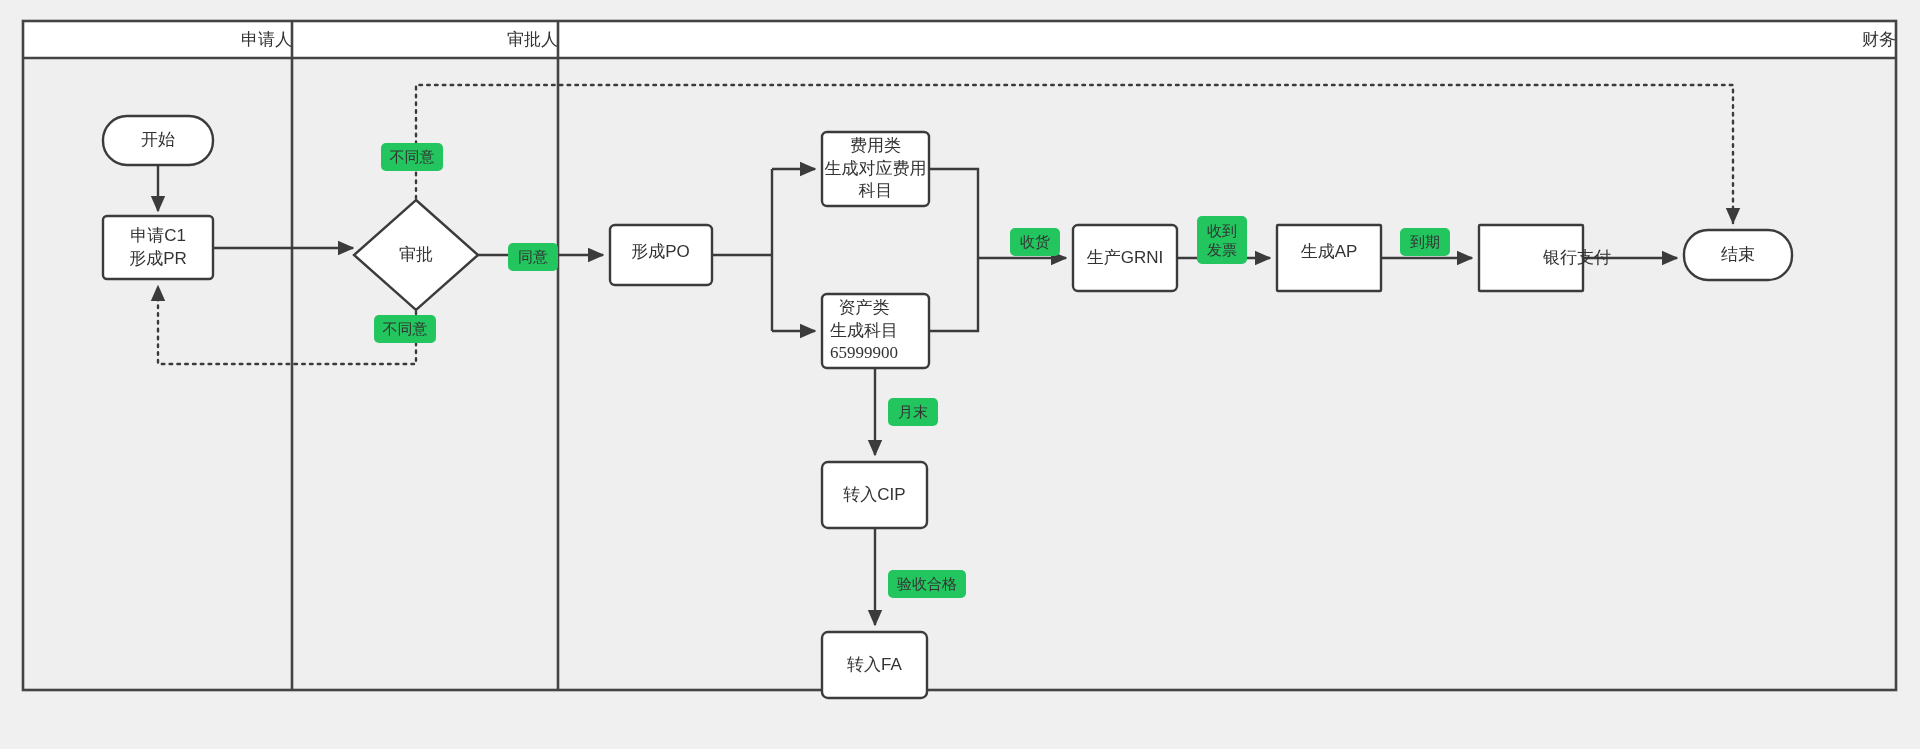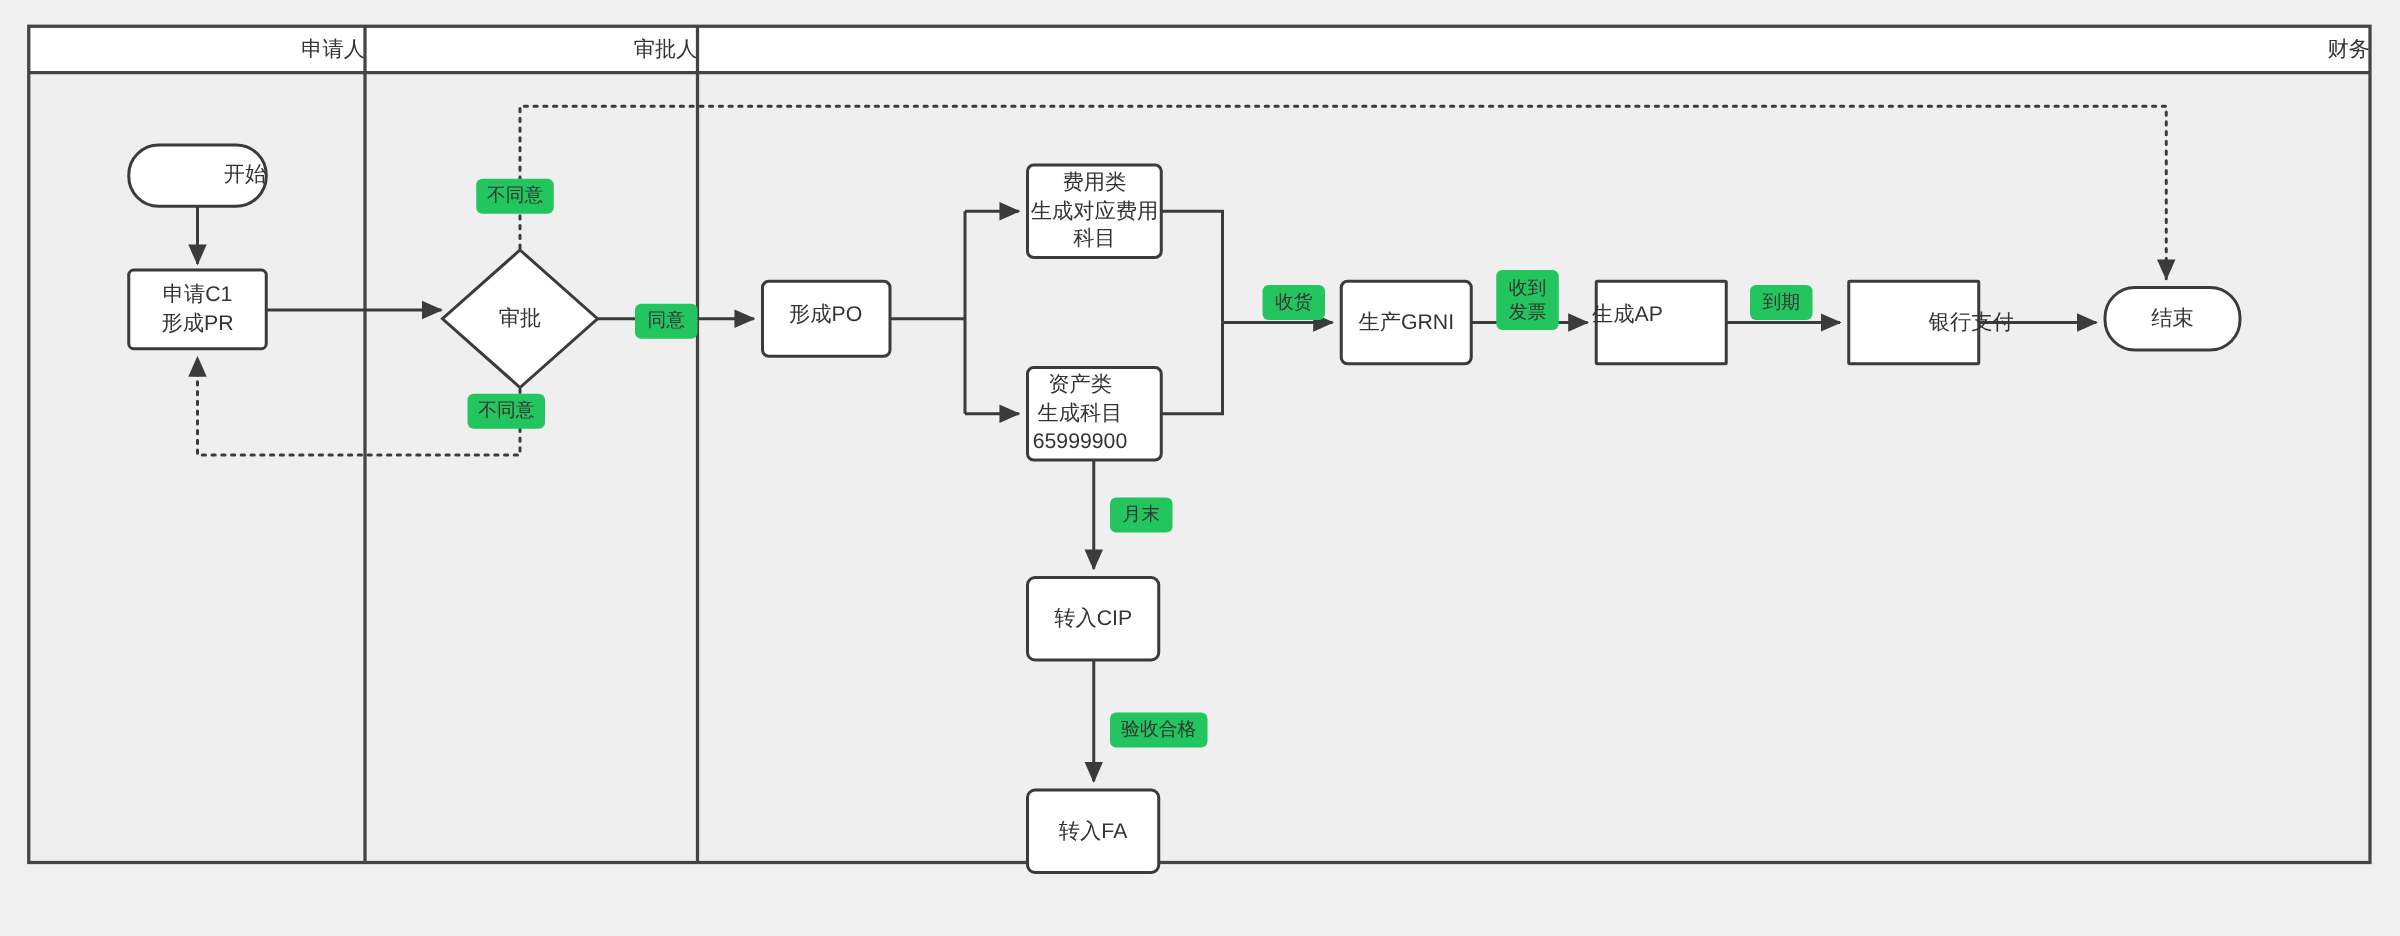--- a/index.html
+++ b/index.html
@@ -127,21 +127,21 @@
   <div class="lane-title" style="left:23px;top:21px;width:269px;height:37px;">
     <span>申请人</span>
   </div>
   <div class="lane-title" style="left:292px;top:21px;width:266px;height:37px;">
     <span>审批人</span>
   </div>
   <div class="lane-title" style="left:558px;top:21px;width:1338px;height:37px;">
     <span>财务</span>
   </div>
 
-  <div class="node-label" style="left:103px;top:116px;width:110px;height:49px;align-items:flex-end;">
+  <div class="node-label" style="left:103px;top:116px;width:110px;height:49px;">
     <span>开始</span>
   </div>
 
   <div class="node-label" style="left:103px;top:216px;width:110px;height:63px;">
     <span>申请C1</span>
     <span>形成PR</span>
   </div>
 
   <div class="node-label" style="left:360px;top:222px;width:112px;height:66px;">
     <span>审批</span>
@@ -150,31 +150,31 @@
   <div class="node-label" style="left:610px;top:222px;width:101px;height:60px;">
     <span>形成PO</span>
   </div>
 
   <div class="node-label" style="left:822px;top:132px;width:107px;height:74px;">
     <span>费用类</span>
     <span>生成对应费用</span>
     <span>科目</span>
   </div>
 
-  <div class="node-label" style="left:822px;top:294px;width:84px;height:74px;">
+  <div class="node-label" style="left:822px;top:294px;width:84px;height:74px;font-family:Liberation Serif, serif;">
     <span>资产类</span>
     <span>生成科目</span>
     <span>65999900</span>
   </div>
 
   <div class="node-label" style="left:1073px;top:225px;width:104px;height:66px;">
     <span>生产GRNI</span>
   </div>
 
-  <div class="node-label" style="left:1250px;top:225px;width:104px;height:54px;">
+  <div class="node-label" style="left:1277px;top:225px;width:104px;height:54px;">
     <span>生成AP</span>
   </div>
 
   <div class="node-label" style="left:1479px;top:225px;width:104px;height:66px;margin-left:46px;">
     <span>银行支付</span>
   </div>
 
   <div class="node-label" style="left:1684px;top:230px;width:108px;height:50px;">
     <span>结束</span>
   </div>

